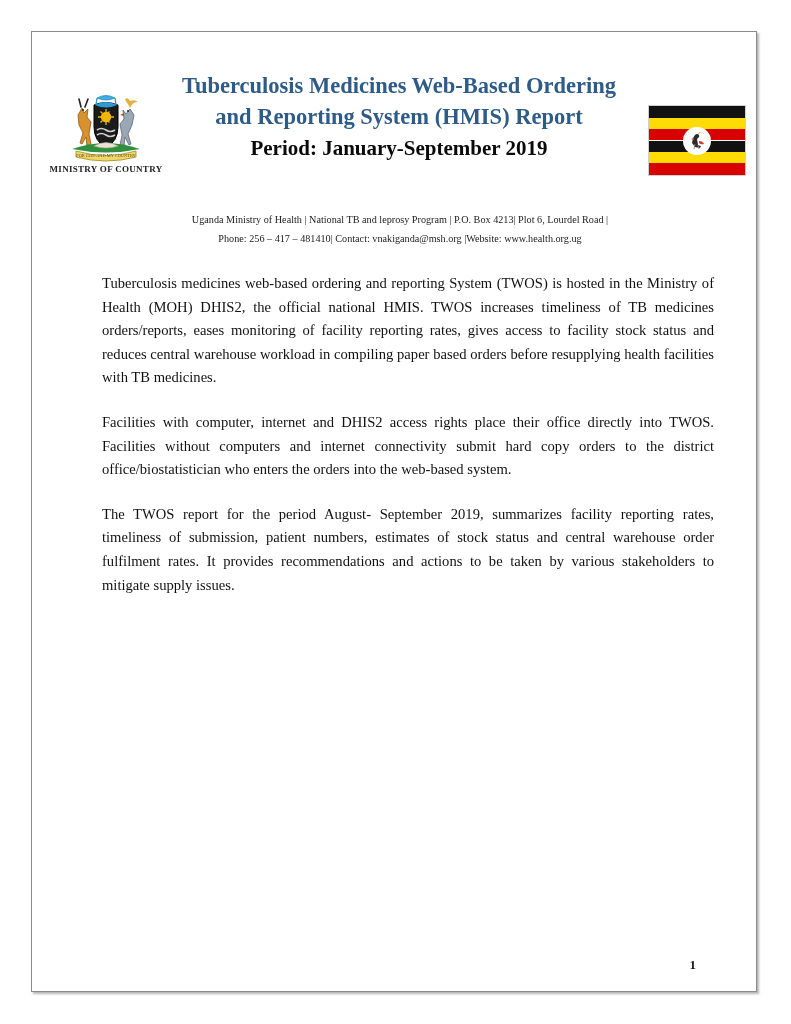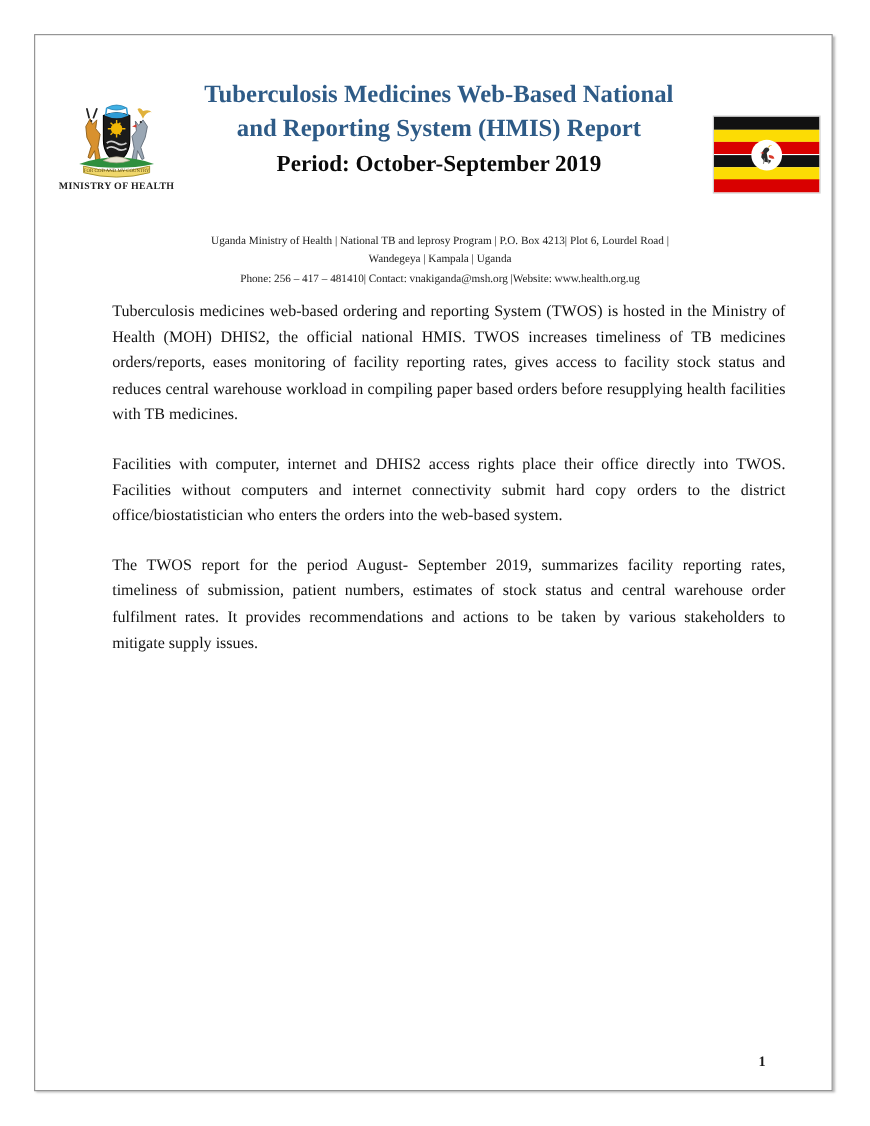--- a/index.html
+++ b/index.html
@@ -191,27 +191,27 @@
 
         <path d="M33 41 q4 -3 9 0 q4 3 9 0" stroke="#cfcfcf" stroke-width="1.6" fill="none"></path>
         <path d="M33 46 q4 -3 9 0 q4 3 9 0" stroke="#cfcfcf" stroke-width="1.6" fill="none"></path>
 
         <path d="M8 60 q34 -12 68 0 q-34 7 -68 0 z" fill="#2F8F3E"></path>
         <path d="M30 57 q12 -7 24 0 q-12 4 -24 0 z" fill="#E9E4D3" stroke="#b5ad93" stroke-width="0.6"></path>
 
         <path d="M12 62 q30 9 60 0 v6 q-30 8 -60 0 z" fill="#F0D76B" stroke="#a08a22" stroke-width="0.8"></path>
         <text x="42" y="67.6" font-family="Liberation Serif, serif" font-size="4.4" fill="#5c4a0d" text-anchor="middle">FOR GOD AND MY COUNTRY</text>
       </svg>
-      <div class="moh-caption">MINISTRY OF HEALTH</div>
+      <div class="moh-caption">MINISTRY OF COUNTRY</div>
     </div>
 
     <div id="title-block">
-      <div class="title-line">Tuberculosis Medicines Web-Based National</div>
+      <div class="title-line">Tuberculosis Medicines Web-Based Ordering</div>
       <div class="title-line">and Reporting System (HMIS) Report</div>
-      <div class="period-line">Period: October-September 2019</div>
+      <div class="period-line">Period: January-September 2019</div>
     </div>
 
     <div id="flag-block">
       <div class="flag-frame">
         <div class="flag-stripe fs1"></div>
         <div class="flag-stripe fs2"></div>
         <div class="flag-stripe fs3"></div>
         <div class="flag-stripe fs4"></div>
         <div class="flag-stripe fs5"></div>
         <div class="flag-stripe fs6"></div>
@@ -222,21 +222,20 @@
             <path d="M8 8 L5 9 L8 10 Z" fill="#D93A2B"></path>
             <path d="M9 14 l-1 5 M12 15 l1 4" stroke="#8a8a8a" stroke-width="1" fill="none"></path>
             <path d="M13 11 q4 0 5 3 q-3 1 -5 -1 z" fill="#D93A2B"></path>
           </svg>
         </div>
       </div>
     </div>
 
     <div id="address-block">
       <div class="addr-line">Uganda Ministry of Health | National TB and leprosy Program | P.O.  Box 4213| Plot 6, Lourdel Road |</div>
-      <div class="addr-line">Wandegeya | Kampala | Uganda</div>
       <div class="addr-line phone">Phone: 256 – 417 – 481410| Contact: vnakiganda@msh.org |Website: www.health.org.ug</div>
     </div>
 
   </div>
 
   <div id="body-copy">
     <p class="para">Tuberculosis medicines web-based ordering and reporting System (TWOS) is hosted in the Ministry of Health (MOH) DHIS2, the official national HMIS.  TWOS increases timeliness of TB medicines orders/reports, eases monitoring of facility reporting rates, gives access to facility stock status and reduces central warehouse workload in compiling paper based orders before resupplying health facilities with TB medicines.</p>
     <p class="para">Facilities with computer, internet and DHIS2 access rights place their office directly into TWOS. Facilities without computers and internet connectivity submit hard copy orders to the district office/biostatistician who enters the orders into the web-based system.</p>
     <p class="para tight">The TWOS report for the period August- September 2019, summarizes facility reporting rates, timeliness of submission, patient numbers, estimates of stock status and central warehouse order fulfilment rates. It provides recommendations and actions to be taken by various stakeholders to mitigate supply issues.</p>
   </div>

